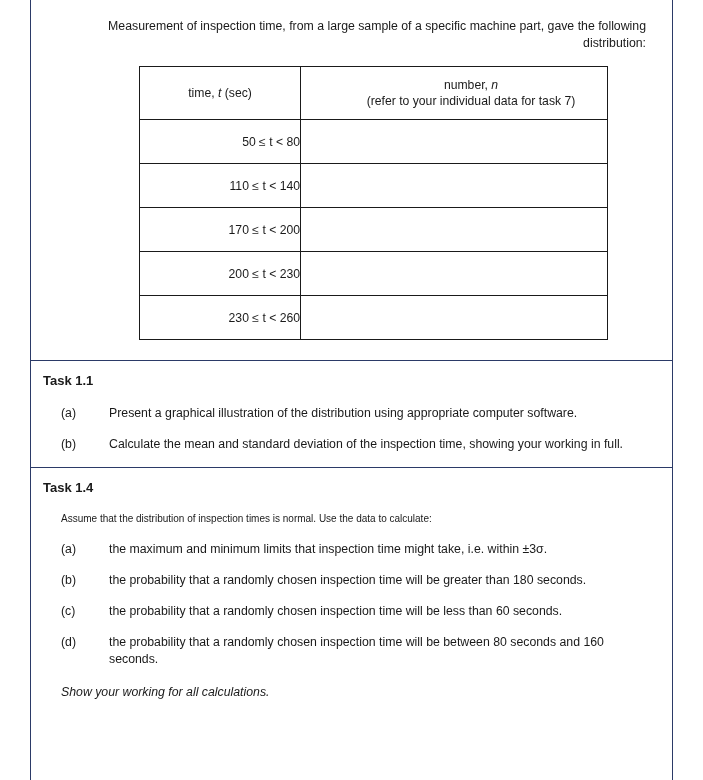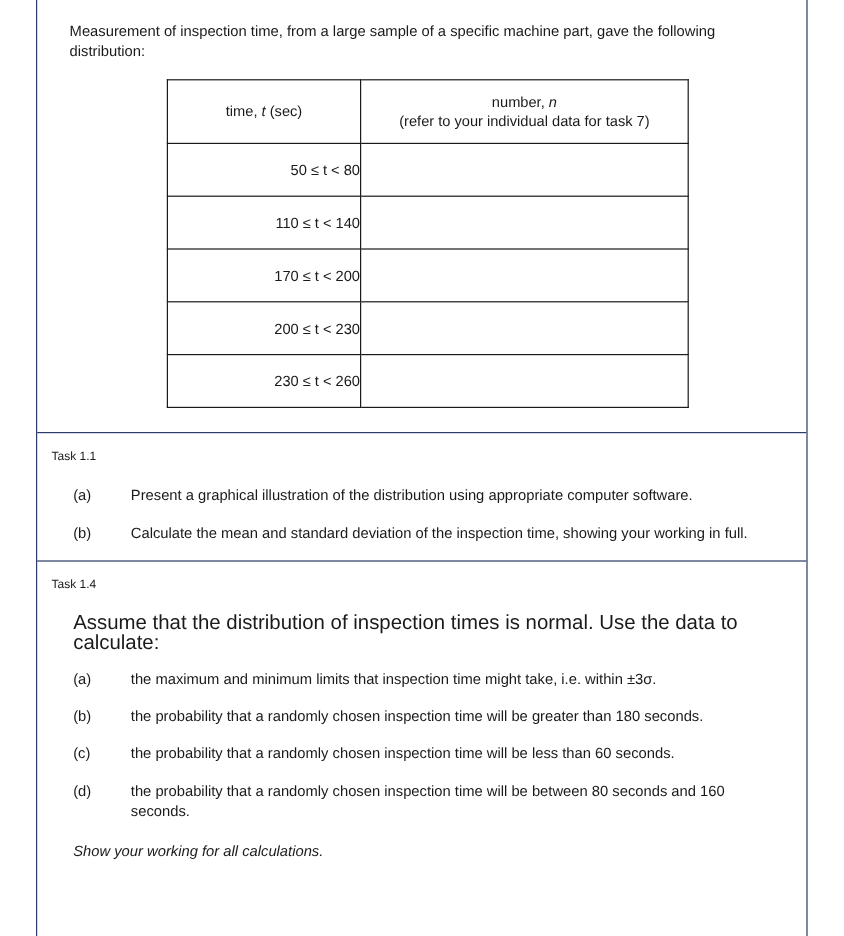--- a/index.html
+++ b/index.html
@@ -48,20 +48,21 @@
     box-sizing: border-box;
   }
   .sec-divider {
     height: 1px;
     background: #2b3a67;
     width: 100%;
   }
   
   .intro {
     padding: 18px 26px 0 27px;
+    text-align: right;
   }
   .intro p {
     margin: 0;
     font-size: 12.3px;
     line-height: 17px;
   }
   
   .table-wrap {
     padding: 14px 0 20px 108px;
   }
@@ -71,38 +72,38 @@
   }
   table.dist td, table.dist th {
     border: 1px solid #1a1a1a;
     font-weight: normal;
     font-size: 12.2px;
     text-align: center;
     vertical-align: middle;
     padding: 0;
   }
   table.dist th.col-time { width: 160px; height: 52px; }
-  table.dist th.col-num  { width: 272px; height: 52px; }
+  table.dist th.col-num  { width: 272px; height: 52px; padding-left: 34px; }
   table.dist td.cell-time { width: 160px; height: 43px; text-align: right; }
   table.dist td.cell-num  { width: 272px; height: 43px; }
   .hdr-line1 { display: block; line-height: 16px; }
   .hdr-line2 { display: block; line-height: 16px; }
   em.it { font-style: italic; }
   
   .task {
     padding: 12px 26px 14px 12px;
   }
   .task-title {
-    font-size: 10px;
-    font-weight: normal;
+    font-size: 13px;
+    font-weight: bold;
     margin: 0 0 0 0;
     line-height: 16px;
   }
   .task-lead {
-    font-size: 17px;
+    font-size: 10px;
     line-height: 17px;
     margin: 14px 0 0 18px;
   }
   .items {
     margin-top: 12px;
   }
   .item {
     display: flex;
     margin: 0 0 14px 18px;
     font-size: 12.3px;

